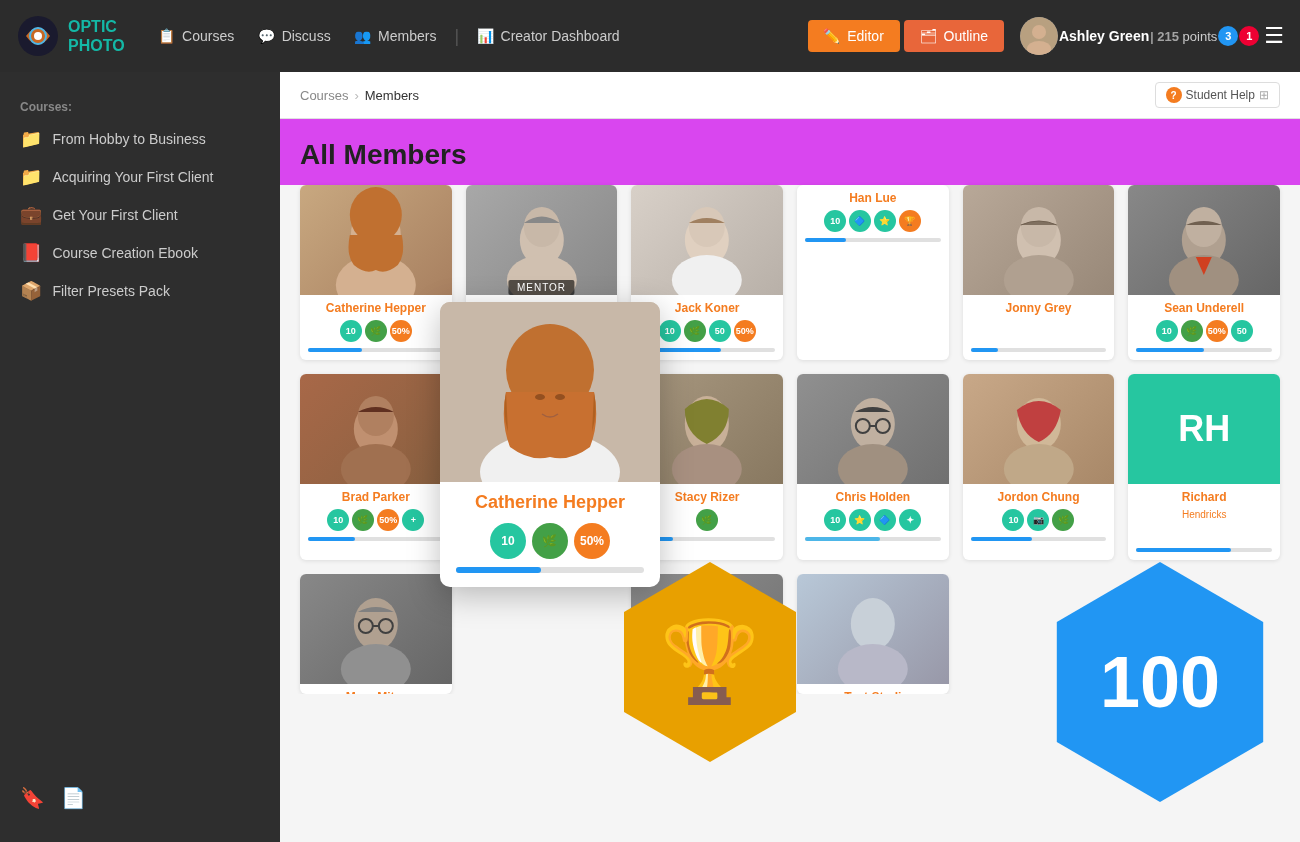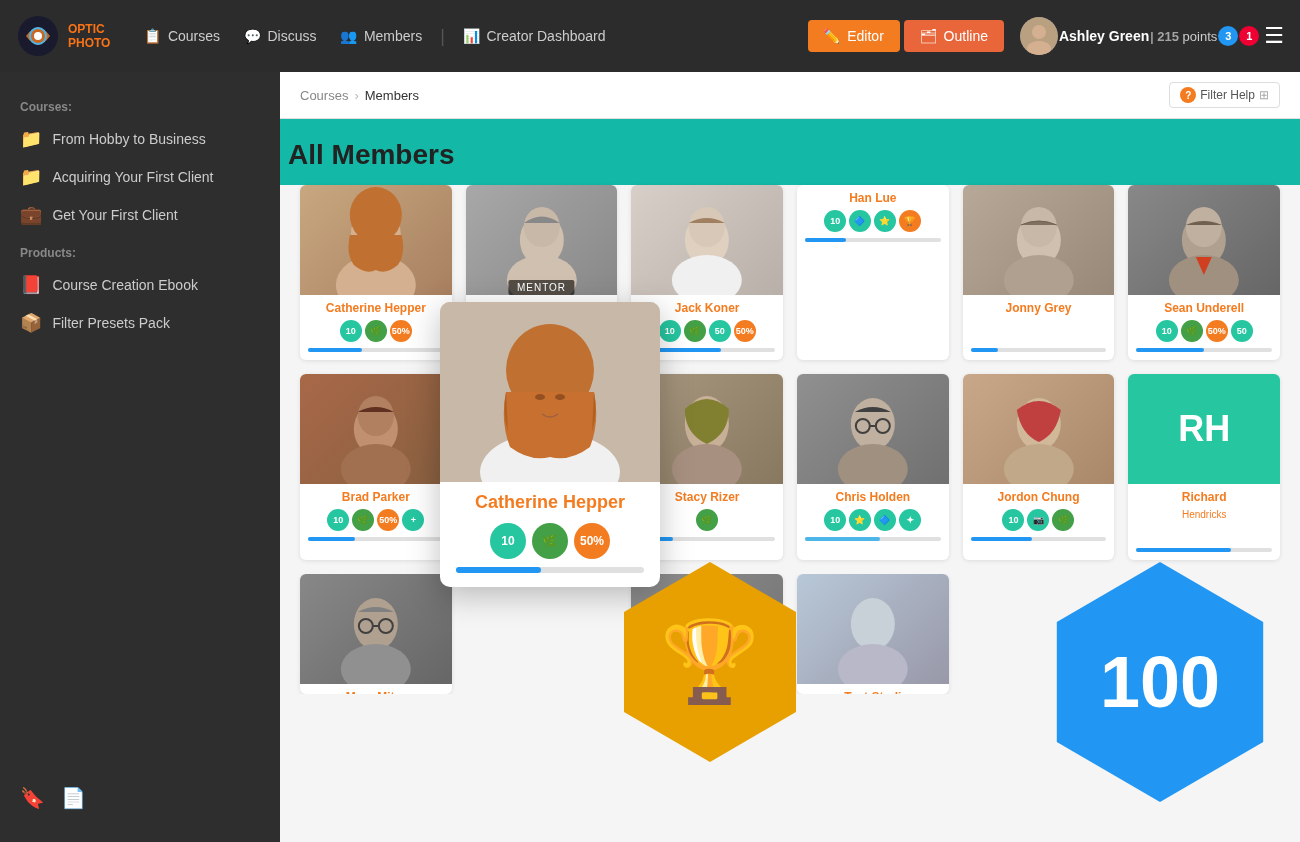--- a/index.html
+++ b/index.html
@@ -19,23 +19,23 @@
       display: flex;
       align-items: center;
       gap: 8px;
       margin-right: 16px;
     }
     .logo-icon {
       width: 44px;
       height: 44px;
     }
     .logo-text {
-      color: #f97316;
+      color: #14b8a6;
       font-weight: 700;
-      font-size: 12px;
+      font-size: 16px;
       line-height: 1.2;
     }
     .nav-links {
       display: flex;
       align-items: center;
       gap: 4px;
       flex: 1;
     }
     .nav-link {
       color: #ccc;
@@ -193,22 +193,22 @@
       width: 16px;
       height: 16px;
       display: flex;
       align-items: center;
       justify-content: center;
       font-size: 10px;
       font-weight: 700;
     }
 
     .page-title-bar {
-      padding: 20px 8px 14px;
-      background: #14b8a6;
+      padding: 20px 20px 14px;
+      background: #d946ef;
     }
     .page-title {
       font-size: 28px;
       font-weight: 700;
       color: #222;
     }
     .member-card {
       background: white;
       border-radius: 6px;
       overflow: hidden;
@@ -467,21 +467,20 @@
   <div class="sidebar-item">
     <span class="sidebar-icon folder">📁</span>
     <span>Acquiring Your First Client</span>
   </div>
 
   <div class="sidebar-item">
     <span class="sidebar-icon briefcase">💼</span>
     <span>Get Your First Client</span>
   </div>
 
-  <div class="sidebar-section-title">Products:</div>
   <div class="sidebar-item">
     <span class="sidebar-icon book">📕</span>
     <span>Course Creation Ebook</span>
   </div>
   <div class="sidebar-item">
     <span class="sidebar-icon cube">📦</span>
     <span>Filter Presets Pack</span>
   </div>
 
   <div class="sidebar-bottom">
@@ -491,21 +490,21 @@
 </div>
 
 <div class="main-content">
 
   <div class="breadcrumb">
     <span class="breadcrumb-link">Courses</span>
     <span class="breadcrumb-sep">›</span>
     <span class="breadcrumb-current">Members</span>
     <button class="student-help-btn">
       <span class="help-q">?</span>
-      <span>Filter Help</span>
+      <span>Student Help</span>
       <span style="color:#aaa;">⊞</span>
     </button>
   </div>
 
   <div class="page-title-bar">
     <h1 class="page-title">All Members</h1>
   </div>
 
   <div style="padding: 0 20px 14px; display: grid; grid-template-columns: repeat(6, 1fr); gap: 14px;">
 

